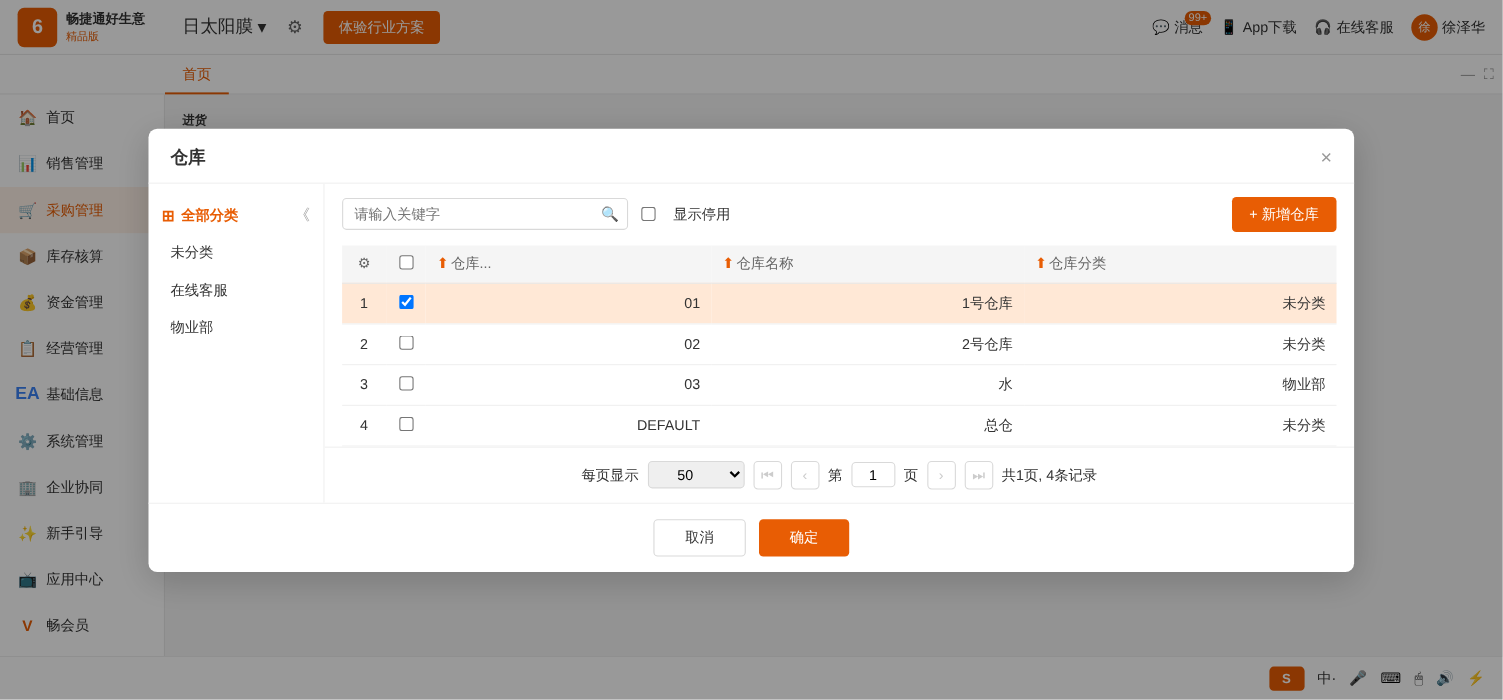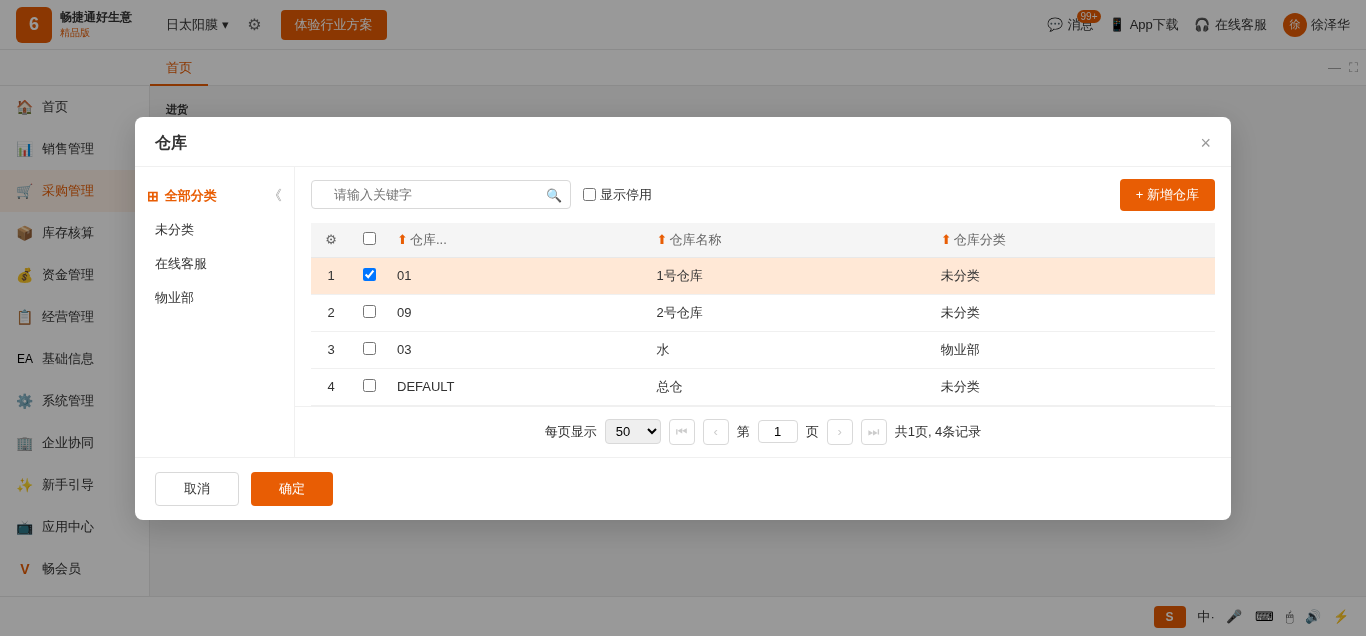--- a/index.html
+++ b/index.html
@@ -39,21 +39,21 @@
       align-items: center;
       flex: 1;
       gap: 12px;
     }
     .company-selector {
       display: flex;
       align-items: center;
       gap: 4px;
       cursor: pointer;
       color: #333;
-      font-size: 13px;
+      font-size: 16px;
     }
     .btn-trial {
       background: #e85d04;
       color: white;
       border: none;
       padding: 6px 14px;
       border-radius: 4px;
       cursor: pointer;
       font-size: 13px;
     }
@@ -297,36 +297,36 @@
       gap: 12px;
     }
     .search-input-wrap {
       position: relative;
       flex: 0 0 260px;
     }
     .search-input {
       width: 100%;
       border: 1px solid #d9d9d9;
       border-radius: 4px;
-      padding: 6px 30px 6px 22px;
+      padding: 6px 30px 6px 10px;
       font-size: 13px;
       outline: none;
     }
     .search-icon {
       position: absolute;
       right: 8px;
       top: 50%;
       transform: translateY(-50%);
       color: #999;
       cursor: pointer;
     }
     .show-disabled {
       display: flex;
       align-items: center;
-      gap: 4px;
+      gap: 16px;
       color: #333;
       font-size: 13px;
     }
     .btn-add-warehouse {
       margin-left: auto;
       background: #e85d04;
       color: white;
       border: none;
       padding: 7px 16px;
       border-radius: 4px;
@@ -354,39 +354,40 @@
       border-bottom: 1px solid #e8e8e8;
     }
     thead th.center { text-align: center; }
     tbody tr {
       border-bottom: 1px solid #f0f0f0;
     }
     tbody tr.selected { background: #ffe8d6; }
     tbody td {
       padding: 9px 10px;
       color: #333;
+      text-align: right;
     }
     tbody td.center { text-align: center; }
     .sort-icon { color: #e85d04; margin-right: 2px; }
 
     
     .pagination {
       display: flex;
       align-items: center;
       justify-content: center;
       padding: 12px 16px;
       gap: 8px;
       color: #333;
       font-size: 13px;
       border-top: 1px solid #f0f0f0;
     }
     .page-select {
       border: 1px solid #d9d9d9;
       border-radius: 4px;
-      padding: 3px 6px;
+      padding: 3px 22px;
       font-size: 13px;
     }
     .page-btn {
       background: #fff;
       border: 1px solid #d9d9d9;
       border-radius: 4px;
       width: 26px;
       height: 26px;
       display: flex;
       align-items: center;
@@ -400,20 +401,21 @@
       border: 1px solid #d9d9d9;
       border-radius: 4px;
       padding: 3px 6px;
       text-align: center;
       font-size: 13px;
     }
 
     
     .modal-footer {
       display: flex;
+      justify-content: center;
       gap: 12px;
       padding: 14px 20px;
       border-top: 1px solid #f0f0f0;
     }
     .btn-cancel {
       background: #fff;
       border: 1px solid #d9d9d9;
       color: #333;
       padding: 7px 28px;
       border-radius: 4px;
@@ -539,21 +541,21 @@
     </div>
     <div class="sidebar-item">
       <span class="sidebar-icon">💰</span>
       <span>资金管理</span>
     </div>
     <div class="sidebar-item">
       <span class="sidebar-icon">📋</span>
       <span>经营管理</span>
     </div>
     <div class="sidebar-item">
-      <span class="sidebar-icon" style="color:#000000;font-size:12px;font-weight:normal;">EA</span>
+      <span class="sidebar-icon" style="color:#3b82f6;font-size:16px;font-weight:bold;">EA</span>
       <span>基础信息</span>
     </div>
     <div class="sidebar-item">
       <span class="sidebar-icon">⚙️</span>
       <span>系统管理</span>
     </div>
     <div class="sidebar-item">
       <span class="sidebar-icon">🏢</span>
       <span>企业协同</span>
     </div>
@@ -635,21 +637,21 @@
               <tr class="selected">
                 <td class="center">1</td>
                 <td class="center"><input type="checkbox" checked="" style=""></td>
                 <td>01</td>
                 <td>1号仓库</td>
                 <td>未分类</td>
               </tr>
               <tr>
                 <td class="center">2</td>
                 <td class="center"><input type="checkbox" style=""></td>
-                <td>09</td>
+                <td>02</td>
                 <td>2号仓库</td>
                 <td>未分类</td>
               </tr>
               <tr>
                 <td class="center">3</td>
                 <td class="center"><input type="checkbox" style=""></td>
                 <td>03</td>
                 <td>水</td>
                 <td>物业部</td>
               </tr>

